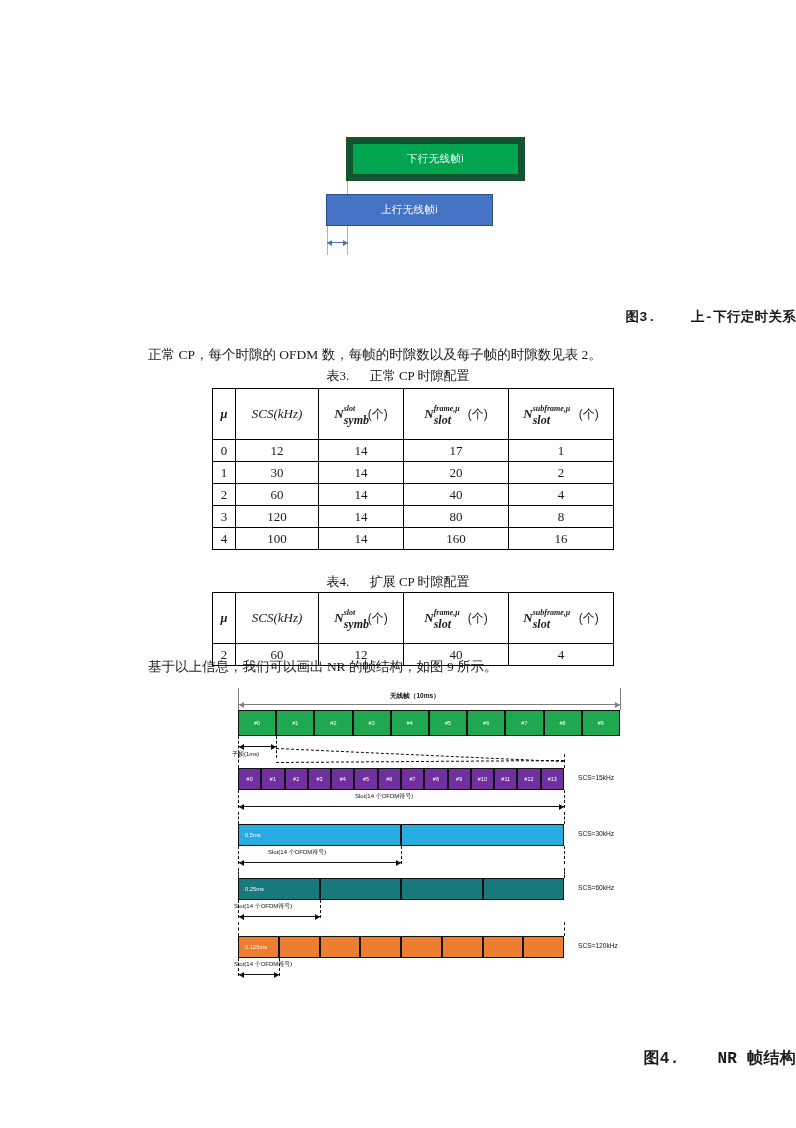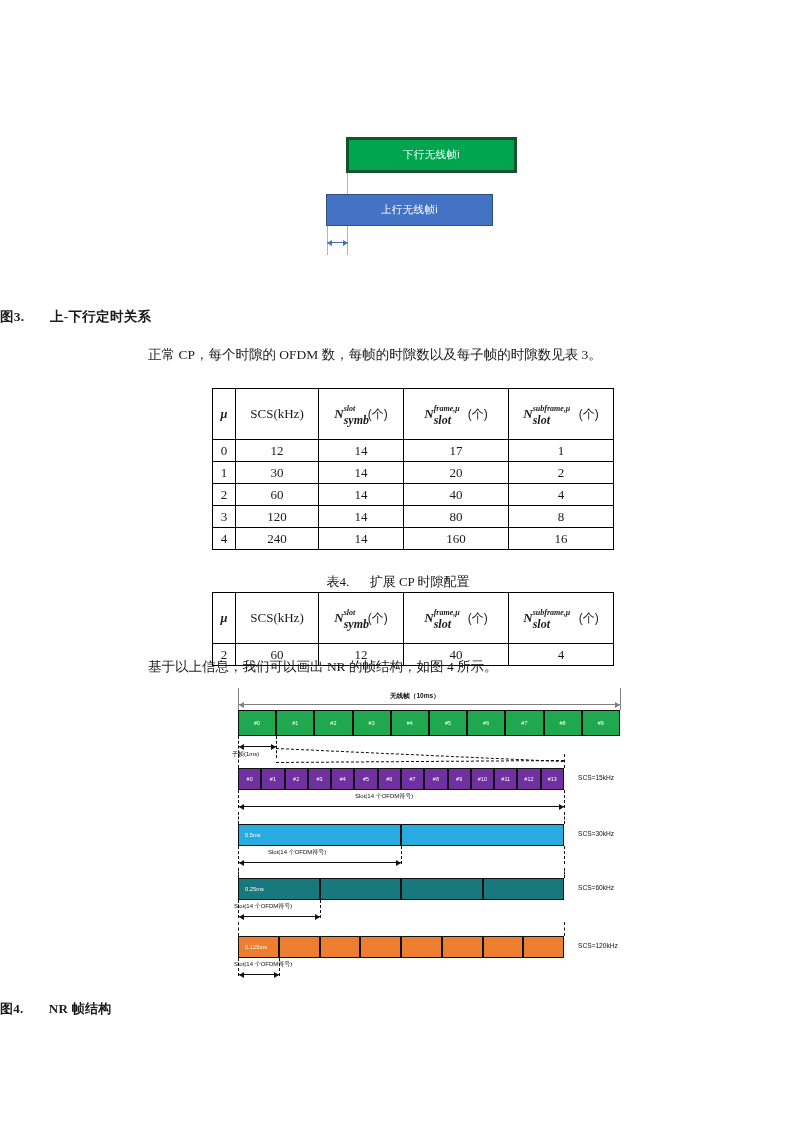--- a/index.html
+++ b/index.html
@@ -7,21 +7,21 @@
     width:796px;height:1128px;background:#ffffff;
     font-family:"Liberation Serif","DejaVu Serif",serif;
     color:#1a1a1a;position:relative;overflow:hidden;
   }
   .page{position:relative;width:796px;height:1128px;}
 
   
   .fig3{position:absolute;left:0;top:118px;width:796px;height:170px;}
   .fig3-dl{
     position:absolute;left:346px;top:19px;width:165px;height:30px;
-    background:#00a550;border:3px solid #14532d;
+    background:#00a550;border:7px solid #14532d;
     display:flex;align-items:center;justify-content:center;
   }
   .fig3-ul{
     position:absolute;left:326px;top:76px;width:165px;height:30px;
     background:#4472c4;border:1px solid #2f4f82;
     display:flex;align-items:center;justify-content:center;
   }
   .fig3-box-label{
     color:#ffffff;font-size:10.5px;
     font-family:"Liberation Sans","DejaVu Sans",sans-serif;
@@ -40,22 +40,22 @@
   .formula{
     position:absolute;left:374px;top:249px;width:260px;
     font-family:"Liberation Serif","DejaVu Serif",serif;
     font-size:12px;font-style:italic;color:#1a1a1a;white-space:nowrap;
   }
   .formula .big{font-size:15px;font-style:normal;}
   sub.sm{font-size:7.5px;font-style:italic;}
 
   
   .cap{
-    position:absolute;width:796px;text-align:left;
-    font-weight:bold;font-size:13.5px;letter-spacing:.3px;
+    position:absolute;width:796px;text-align:right;
+    font-weight:bold;font-size:13.5px;letter-spacing:.3px;font-family:Liberation Mono, monospace;
   }
   .cap .gap{display:inline-block;width:18px;}
   .para{
     position:absolute;font-size:13.5px;line-height:1.5;white-space:nowrap;
   }
   .tblcap{
     position:absolute;width:796px;text-align:center;font-size:13px;
   }
   .tblcap .gap{display:inline-block;width:14px;}
 
@@ -63,21 +63,21 @@
   table.slot{
     position:absolute;border-collapse:collapse;
     font-size:13px;background:#fff;
   }
   table.slot td,table.slot th{
     border:1px solid #000;text-align:center;vertical-align:middle;
     padding:0;
   }
   table.slot thead th{height:50px;font-weight:normal;}
   table.slot tbody td{height:21px;}
-  .c0{width:22px;}.c1{width:82px;}.c2{width:84px;}.c3{width:104px;}.c4{width:104px;}
+  .c0{width:22px;}.c1{width:82px;font-style:italic;}.c2{width:84px;}.c3{width:104px;}.c4{width:104px;}
   .mathvar{
     font-family:"Liberation Serif","DejaVu Serif",serif;
     font-style:italic;font-weight:bold;font-size:12.5px;
   }
   .nsub{display:inline-block;position:relative;white-space:nowrap;vertical-align:middle;}
   .nsub .base{font-style:italic;font-weight:bold;font-size:13px;}
   .nsub .sup{position:absolute;left:100%;top:-2px;font-size:8px;font-style:italic;font-weight:bold;white-space:nowrap;}
   .nsub .sub{position:absolute;left:100%;top:7px;font-size:12px;font-style:italic;font-weight:bold;white-space:nowrap;}
   .unitpar{
     font-family:"Liberation Sans","DejaVu Sans",sans-serif;
@@ -146,22 +146,27 @@
     <div class="taarrow"></div>
 
   </div>
 
   <div class="cap" style="top:308px">
     <span>图3.</span>
     <span class="gap"></span>
     <span>上-下行定时关系</span>
   </div>
 
-  <div class="para" style="left:148px;top:345px">正常 CP，每个时隙的 OFDM 数，每帧的时隙数以及每子帧的时隙数见表 3。</div>
-
+  <div class="para" style="left:148px;top:345px">正常 CP，每个时隙的 OFDM 数，每帧的时隙数以及每子帧的时隙数见表 2。</div>
+
+  <div class="tblcap" style="top:367px">
+    <span>表3.</span>
+    <span class="gap"></span>
+    <span>正常 CP 时隙配置</span>
+  </div>
 
   <table class="slot" style="left:212px;top:388px">
     <thead>
       <tr>
         <th class="c0">
           <span class="mathvar">μ</span>
         </th>
         <th class="c1">
           <span style="font-size:13px">SCS(kHz)</span>
         </th>
@@ -224,21 +229,21 @@
       </tr>
       <tr>
         <td>3</td>
         <td>120</td>
         <td>14</td>
         <td>80</td>
         <td>8</td>
       </tr>
       <tr>
         <td>4</td>
-        <td>240</td>
+        <td>100</td>
         <td>14</td>
         <td>160</td>
         <td>16</td>
       </tr>
     </tbody>
   </table>
 
 
   <div class="tblcap" style="top:573px">
     <span>表4.</span>
@@ -294,21 +299,21 @@
       <tr>
         <td>2</td>
         <td>60</td>
         <td>12</td>
         <td>40</td>
         <td>4</td>
       </tr>
     </tbody>
   </table>
 
-  <div class="para" style="left:148px;top:657px">基于以上信息，我们可以画出 NR 的帧结构，如图 4 所示。</div>
+  <div class="para" style="left:148px;top:657px">基于以上信息，我们可以画出 NR 的帧结构，如图 9 所示。</div>
 
   <div class="fig4">
 
     <div class="tick solid" style="left:238px;top:12px;height:22px"></div>
     <div class="tick solid" style="left:620px;top:12px;height:22px"></div>
     <div class="dimline grey" style="left:239px;top:28px;width:381px"></div>
     <div class="f4lab" style="left:390px;top:16px">无线帧（10ms）</div>
 
     <div class="f4row" id="row-green" style="left:238px;top:34px;width:382px;height:26px">
         <div class="f4cell" style="background: rgb(31, 168, 79); width: 10%; height: 100%;">#0</div>
@@ -394,19 +399,19 @@
         <div class="f4cell" style="background: rgb(237, 125, 49); width: 12.5%; height: 100%;"></div>
         <div class="f4cell" style="background: rgb(237, 125, 49); width: 12.5%; height: 100%;"></div>
       </div>
     <div class="scslab" style="left:578px;top:266px">SCS=120kHz</div>
     <div class="tick" style="left:238px;top:282px;height:18px"></div>
     <div class="tick" style="left:279px;top:282px;height:18px"></div>
     <div class="f4lab small" style="left:234px;top:284px">Slot(14 个OFDM符号)</div>
     <div class="dimline" style="left:239px;top:298px;width:40px"></div>
   </div>
 
-  <div class="cap" style="top:1000px;font-size:13px">
+  <div class="cap" style="top:1048px;font-size:16px">
     <span>图4.</span>
     <span class="gap"></span>
     <span>NR 帧结构</span>
   </div>
 
 </div>
 
 </body></html>

